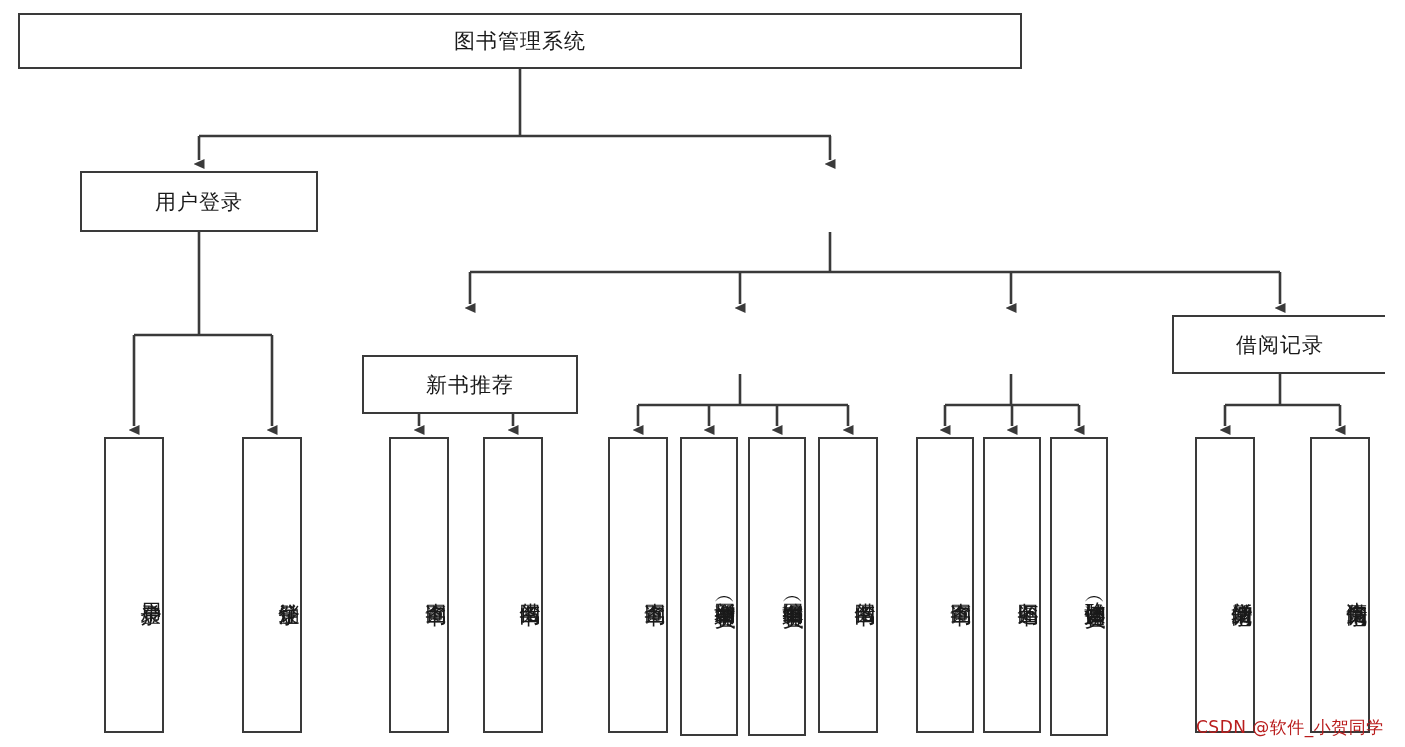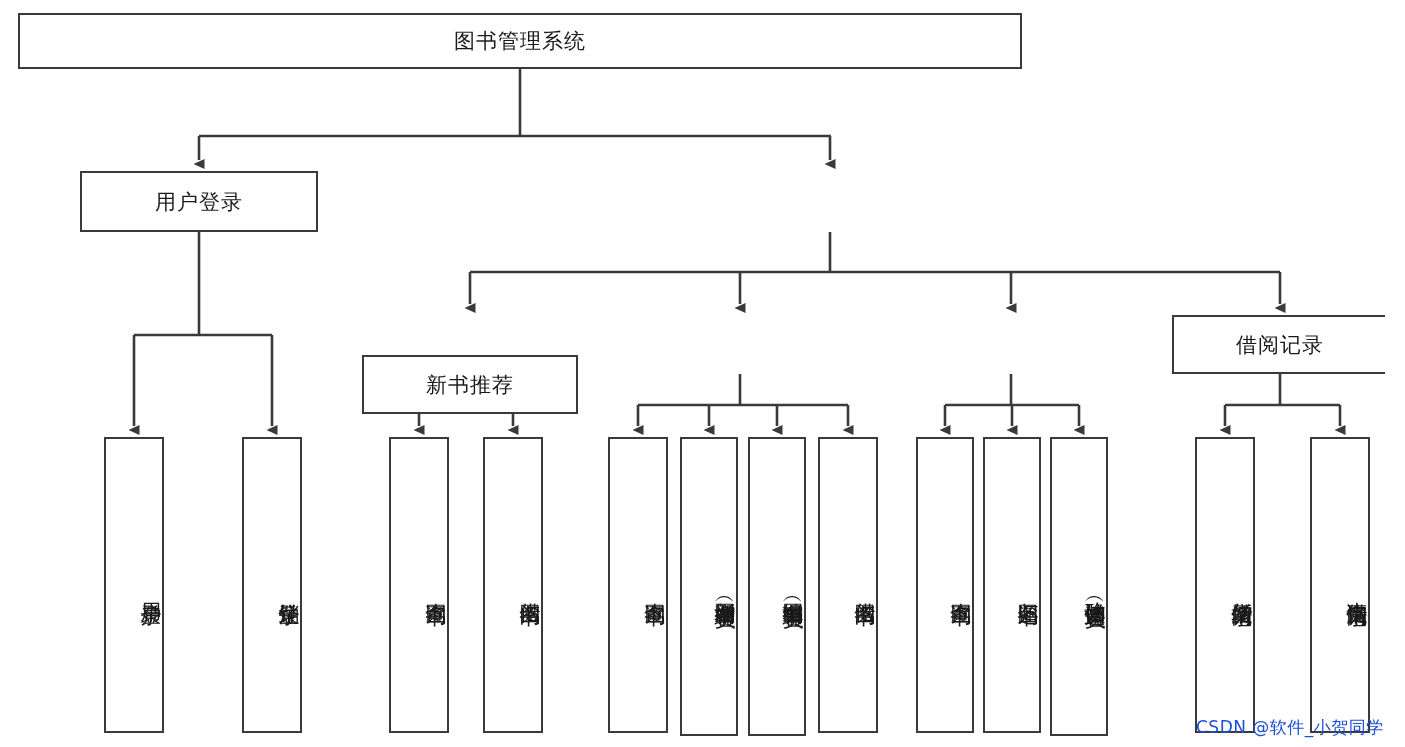--- a/index.html
+++ b/index.html
@@ -51,21 +51,21 @@
     justify-content: center;
     white-space: nowrap;
   }
   .node.vert span {
     writing-mode: vertical-rl;
     text-orientation: upright;
   }
   .watermark {
     position: absolute;
     font-size: 17px;
-    color: #1d4ed8;
+    color: #b91c1c;
     letter-spacing: 0.5px;
     white-space: nowrap;
     user-select: none;
   }
 </style>
 </head>
 <body>
 
 <div id="canvas">
 

